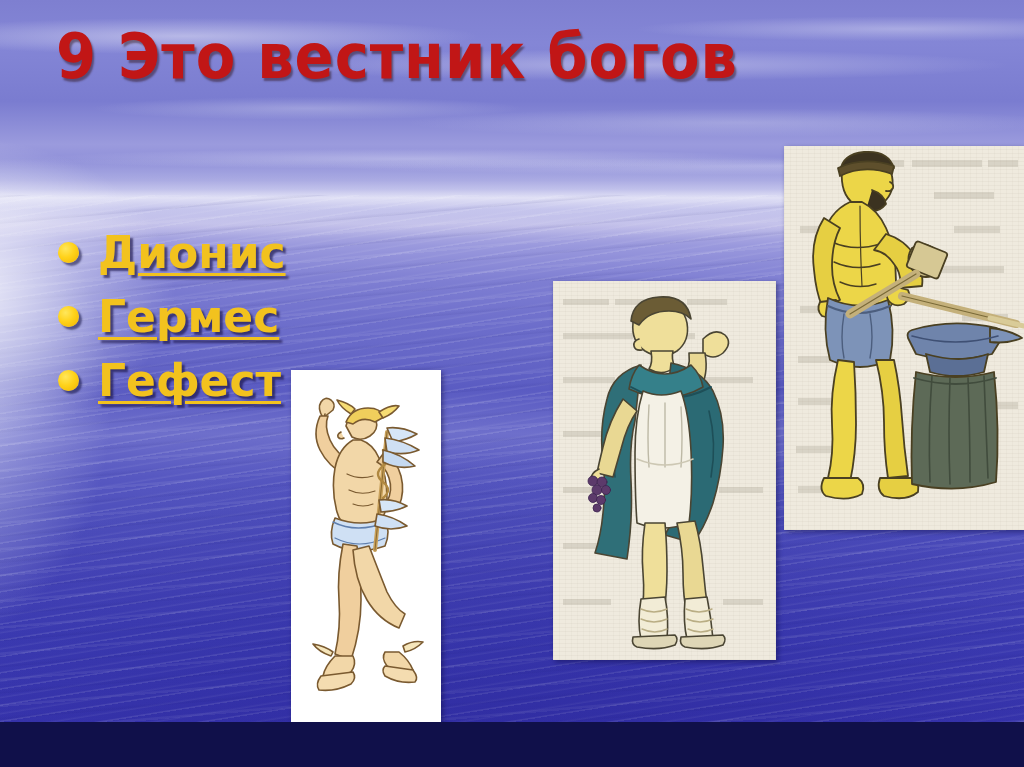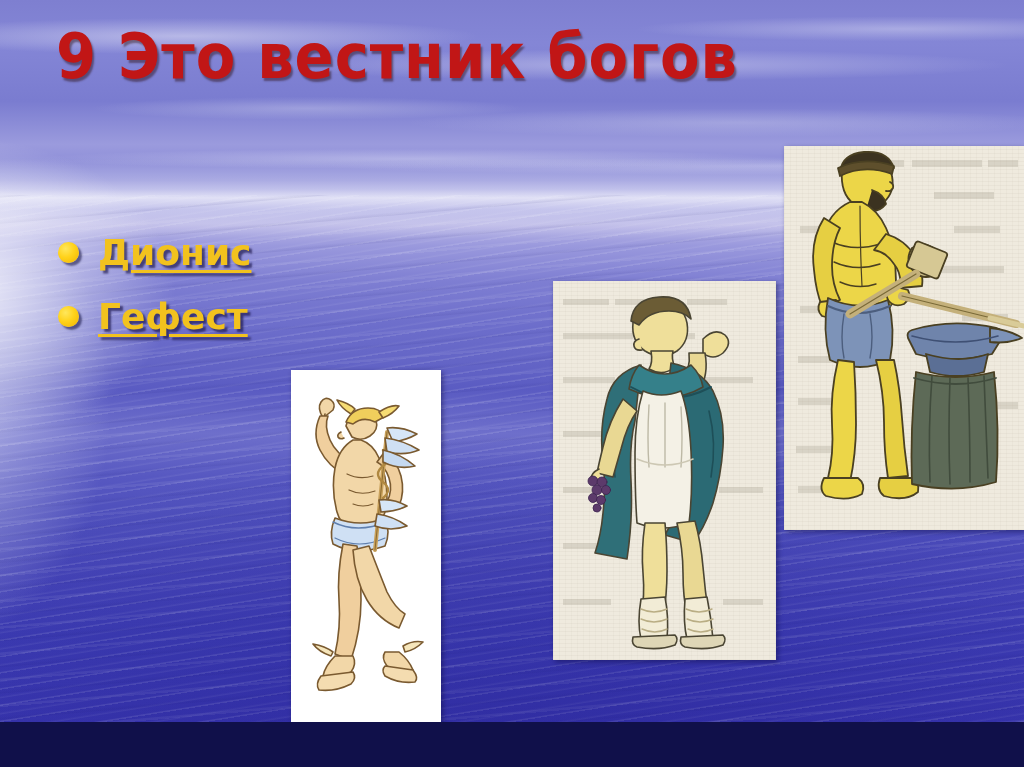--- a/index.html
+++ b/index.html
@@ -139,21 +139,21 @@
   .bullet-dot {
     width: 21px;
     height: 21px;
     border-radius: 50%;
     background: radial-gradient(circle at 36% 32%, #ffe75c 0%, #ffd21a 45%, #f0b400 100%);
     box-shadow: 3px 3px 2px rgba(15,12,60,0.55);
     flex: 0 0 auto;
     margin-right: 19px;
   }
   .bullet-label {
-    font-size: 36px;
+    font-size: 44px;
     font-weight: bold;
     color: #f2c21e;
     text-decoration: underline;
     text-underline-offset: 5px;
     text-decoration-thickness: 3px;
     text-shadow: 3px 3px 2px rgba(25,18,70,0.65);
     font-family: "DejaVu Sans", sans-serif;
     white-space: nowrap;
   }
 
@@ -199,20 +199,24 @@
   <div class="bg-layer bg-ripples2"></div>
   <div class="bg-layer bg-glow"></div>
   <div class="bg-layer bg-vignette"></div>
 
   <div class="title">9 Это вестник богов</div>
 
   <ul class="bullet-list">
     <li class="bullet-item">
       <span class="bullet-dot"></span>
       <span class="bullet-label">Дионис</span>
+    </li>
+    <li class="bullet-item">
+      <span class="bullet-dot"></span>
+      <span class="bullet-label">Гермес</span>
     </li>
     <li class="bullet-item">
       <span class="bullet-dot"></span>
       <span class="bullet-label">Гефест</span>
     </li>
   </ul>
 
   <div class="pic pic-hermes">
     <svg viewBox="0 0 150 385">
       <g stroke="#7a5a30" stroke-width="1.6" stroke-linejoin="round" stroke-linecap="round">

